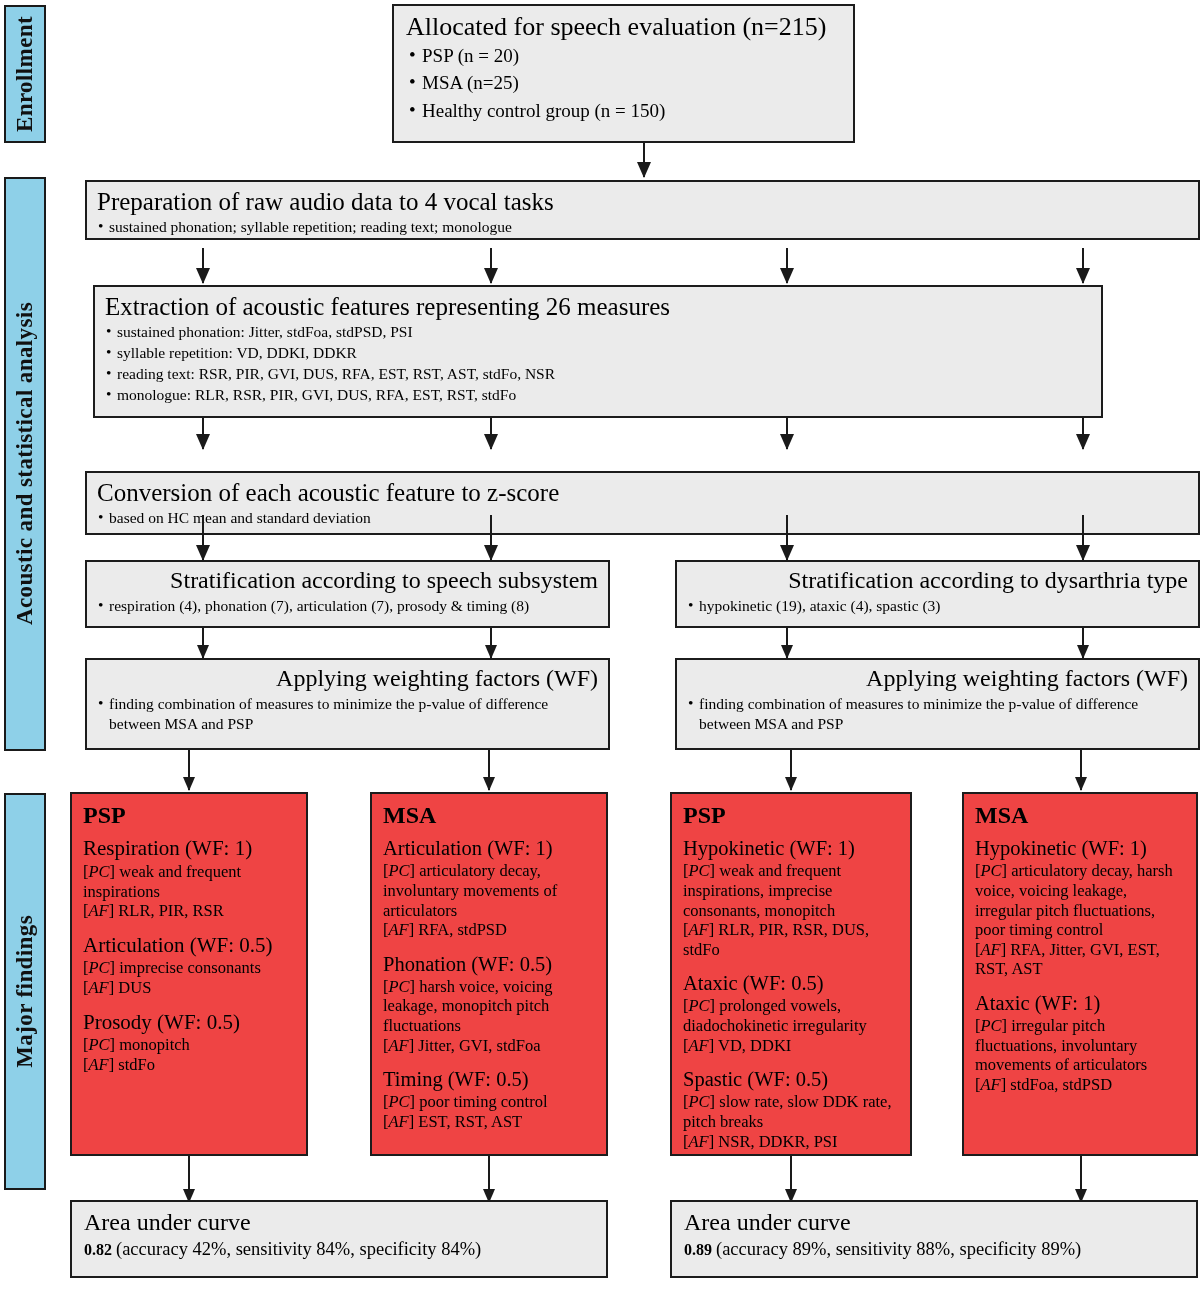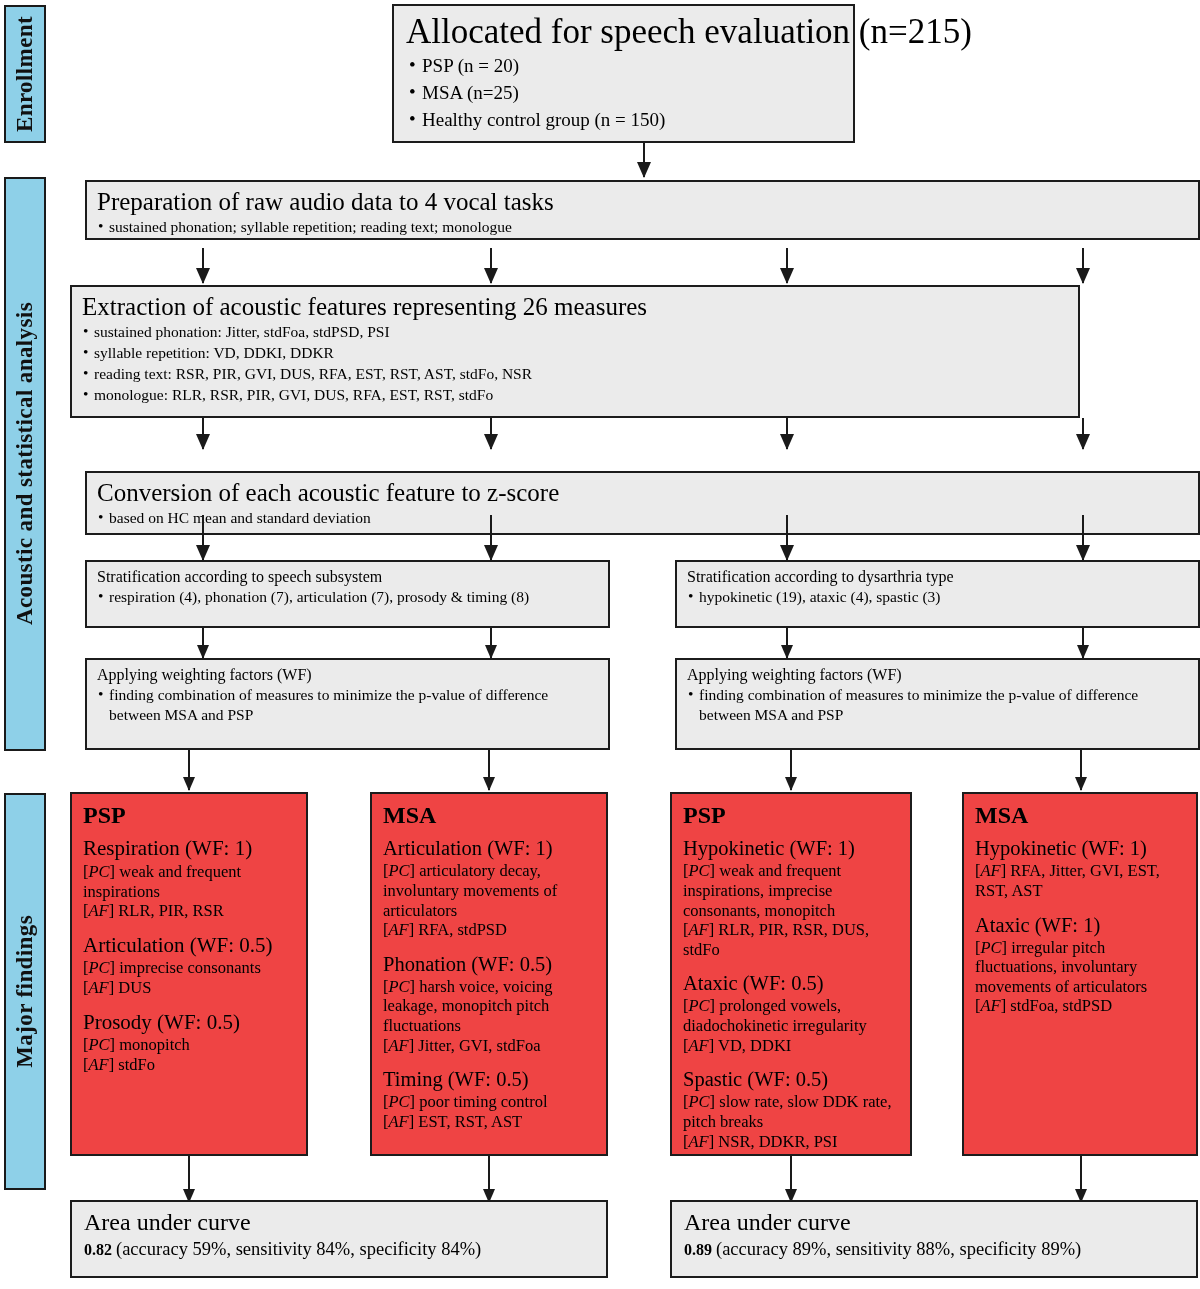--- a/index.html
+++ b/index.html
@@ -45,21 +45,21 @@
     box-sizing:border-box;
     padding:6px 10px 6px 10px;
   }
   .box-title{
     font-size:25px;
     line-height:1.08;
     font-weight:400;
     margin:0 0 2px 0;
     white-space:nowrap;
   }
-  .box-title.small{font-size:16px;}
+  .box-title.small{font-size:24px;text-align:right;}
   ul.bullets{
     list-style:none;
     margin:0;
     padding:0;
   }
   ul.bullets li{
     font-size:15.5px;
     line-height:1.30;
     margin:0 0 1px 0;
     padding-left:12px;
@@ -68,21 +68,21 @@
   }
   ul.bullets li::before{
     content:"\2022";
     position:absolute;
     left:1px;
     top:-1px;
   }
   ul.bullets.wrapy li{white-space:normal;}
 
   
-  .box.enroll .box-title{font-size:35px;}
+  .box.enroll .box-title{font-size:26px;}
   .box.enroll ul.bullets li{font-size:19px;line-height:1.38;padding-left:16px;}
   .box.enroll ul.bullets li::before{left:3px;}
 
   
   .findings{
     position:absolute;
     background:#ef4444;
     border:2.5px solid #1c1c1c;
     box-sizing:border-box;
     padding:8px 10px 8px 11px;
@@ -189,21 +189,21 @@
     <ul class="bullets">
       <li>sustained phonation; syllable repetition; reading text; monologue</li>
     </ul>
   </div>
 
   <div class="arrow" style="left:202px;top:248px;height:35px;"></div>
   <div class="arrow" style="left:490px;top:248px;height:35px;"></div>
   <div class="arrow" style="left:786px;top:248px;height:35px;"></div>
   <div class="arrow" style="left:1082px;top:248px;height:35px;"></div>
 
-  <div class="box" style="left:70px;top:285px;width:1010px;height:133px;">
+  <div class="box" style="left:93px;top:285px;width:1010px;height:133px;">
     <div class="box-title">Extraction of acoustic features representing 26 measures</div>
     <ul class="bullets">
       <li>sustained phonation: Jitter, stdFoa, stdPSD, PSI</li>
       <li>syllable repetition: VD, DDKI, DDKR</li>
       <li>reading text: RSR, PIR, GVI, DUS, RFA, EST, RST, AST, stdFo, NSR</li>
       <li>monologue: RLR, RSR, PIR, GVI, DUS, RFA, EST, RST, stdFo</li>
     </ul>
   </div>
 
   <div class="arrow" style="left:202px;top:418px;height:31px;"></div>
@@ -325,40 +325,41 @@
       <p class="item-line">[<span class="tag">PC</span>] <span>slow rate, slow DDK rate, pitch breaks</span></p>
       <p class="item-line">[<span class="tag">AF</span>] <span>NSR, DDKR, PSI</span></p>
     </div>
   </div>
 
   <div class="findings c4" style="left:962px;top:792px;width:236px;height:364px;">
     <div class="grp-head">MSA</div>
 
     <div class="item">
       <div class="item-title">Hypokinetic (WF: 1)</div>
+      <p class="item-line">[<span class="tag">PC</span>] <span>articulatory decay, harsh voice, voicing leakage, irregular pitch fluctuations, poor timing control</span></p>
       <p class="item-line">[<span class="tag">AF</span>] <span>RFA, Jitter, GVI, EST, RST, AST</span></p>
     </div>
 
     <div class="item">
       <div class="item-title">Ataxic (WF: 1)</div>
       <p class="item-line">[<span class="tag">PC</span>] <span>irregular pitch fluctuations, involuntary movements of articulators</span></p>
       <p class="item-line">[<span class="tag">AF</span>] <span>stdFoa, stdPSD</span></p>
     </div>
   </div>
 
   <div class="arrow thin" style="left:188px;top:1156px;height:46px;"></div>
   <div class="arrow thin" style="left:488px;top:1156px;height:46px;"></div>
   <div class="arrow thin" style="left:790px;top:1156px;height:46px;"></div>
   <div class="arrow thin" style="left:1080px;top:1156px;height:46px;"></div>
 
   <div class="auc" style="left:70px;top:1200px;width:538px;height:78px;">
     <div class="auc-title">Area under curve</div>
     <div>
       <span class="auc-val">0.82</span>
-      <span class="auc-detail">(accuracy 59%, sensitivity 84%, specificity 84%)</span>
+      <span class="auc-detail">(accuracy 42%, sensitivity 84%, specificity 84%)</span>
     </div>
   </div>
 
   <div class="auc" style="left:670px;top:1200px;width:528px;height:78px;">
     <div class="auc-title">Area under curve</div>
     <div>
       <span class="auc-val">0.89</span>
       <span class="auc-detail">(accuracy 89%, sensitivity 88%, specificity 89%)</span>
     </div>
   </div>

